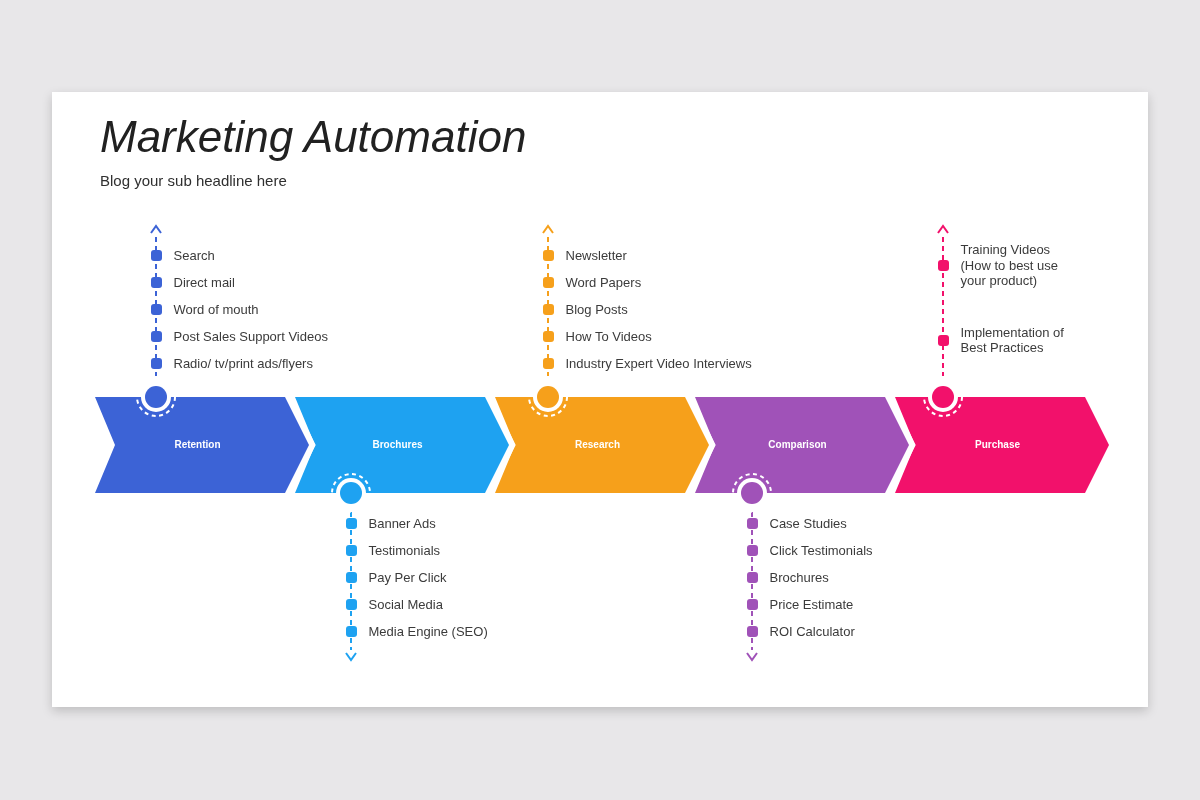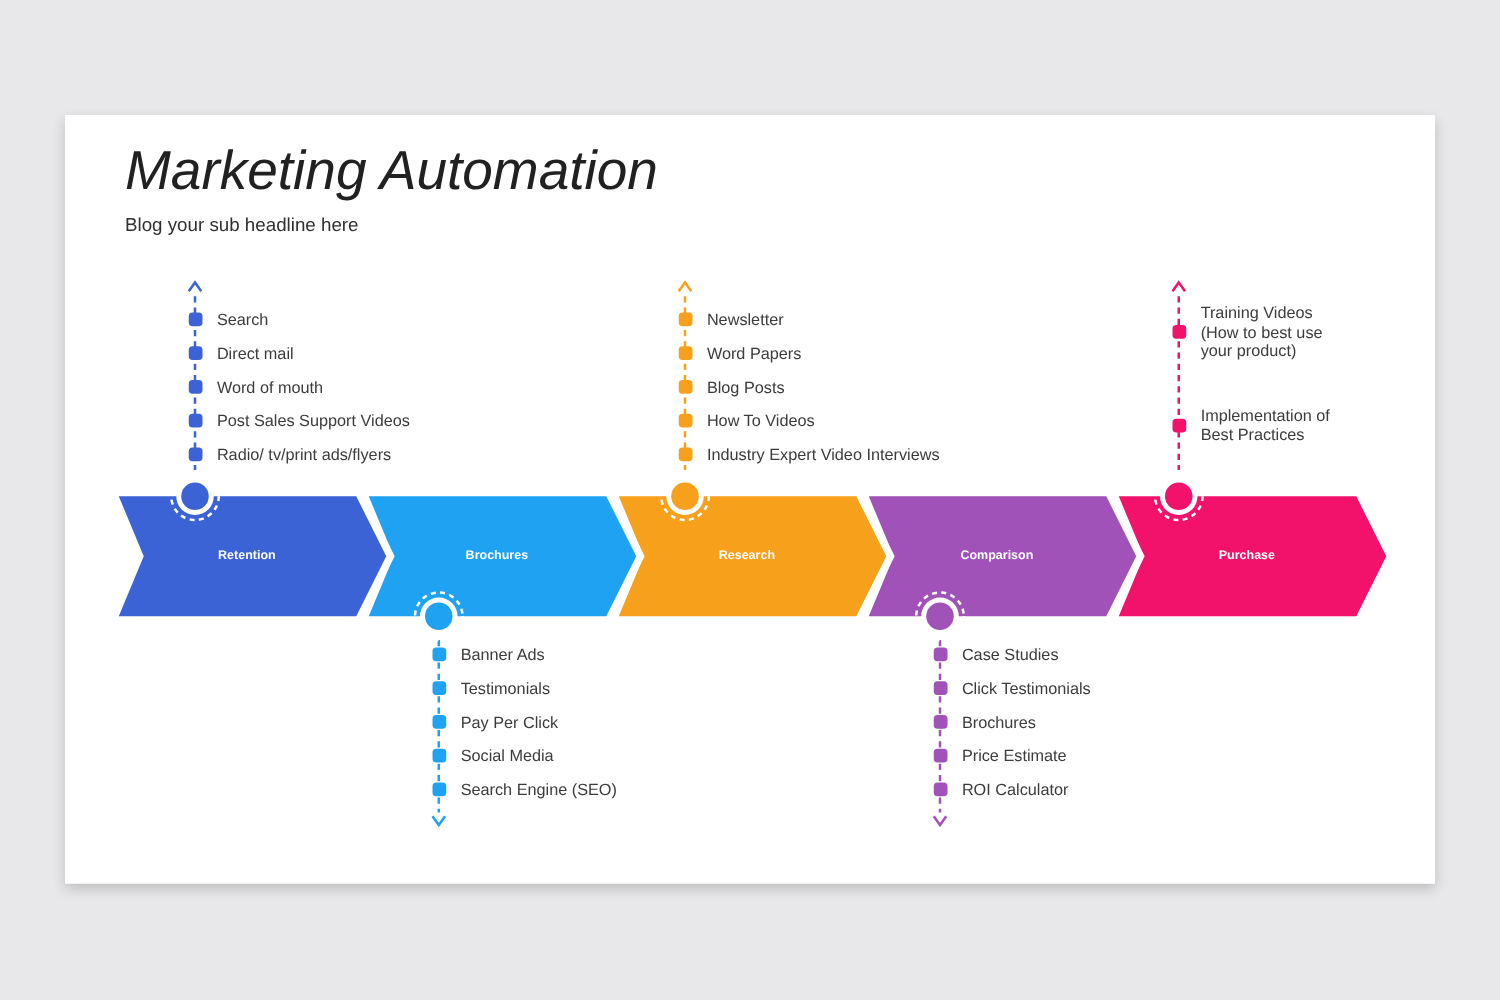--- a/index.html
+++ b/index.html
@@ -163,21 +163,21 @@
       <div class="item">
         <span class="marker"></span>
         <span class="txt">Pay Per Click</span>
       </div>
       <div class="item">
         <span class="marker"></span>
         <span class="txt">Social Media</span>
       </div>
       <div class="item">
         <span class="marker"></span>
-        <span class="txt">Search Engine (SEO)</span>
+        <span class="txt">Media Engine (SEO)</span>
       </div>
     </div>
   <div class="items" style="left: 490.5px; top: 150px; --c: #F6A01B;">
 
   <div class="item">
         <span class="marker"></span>
         <span class="txt">Newsletter</span>
       </div>
       <div class="item">
         <span class="marker"></span>

